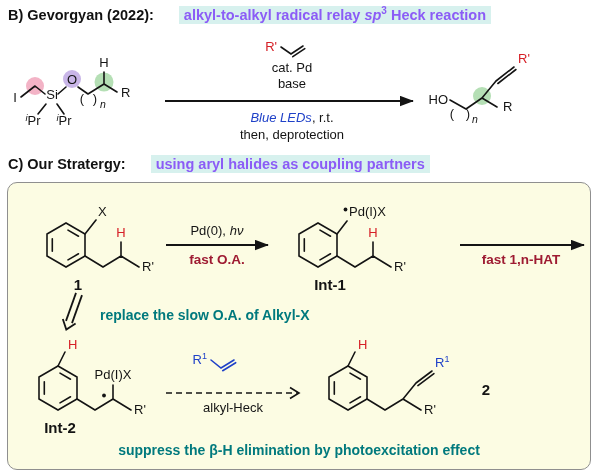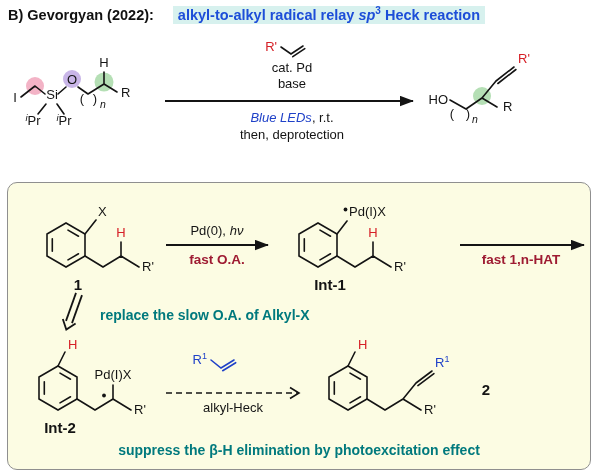--- a/index.html
+++ b/index.html
@@ -1,19 +1,19 @@
 <!DOCTYPE html>
 <html><head>
 <meta charset="utf-8">
 <style>
   html,body{margin:0;padding:0;background:#ffffff;}
   .page{position:relative;width:600px;height:476px;background:#ffffff;
         font-family:"Liberation Sans", sans-serif;overflow:hidden;}
   .hdr{position:absolute;font-size:14.5px;font-weight:bold;color:#111;white-space:nowrap;}
-  .hdr .hl{background:#d7f1ee;color:#1d4ed8;padding:1px 5px;margin-left:19px;}
+  .hdr .hl{background:#d7f1ee;color:#8b5cf6;padding:1px 5px;margin-left:25px;}
   .hdr sup{font-size:10px;}
   .panel{position:absolute;left:7px;top:182px;width:584px;height:288px;
          background:#fcfce3;border:1.2px solid #8f8f8f;border-radius:10px;box-sizing:border-box;}
   svg{display:block;}
   svg text{font-family:"Liberation Sans", sans-serif;font-size:13px;fill:#141414;}
   .bond{stroke:#141414;stroke-width:1.6;fill:none;stroke-linecap:round;}
   .arr{stroke:#141414;stroke-width:1.8;fill:none;}
   .lbl{font-weight:bold;font-size:15px;}
   .maroonT{fill:#9e1b32;font-weight:bold;font-size:13.5px;}
   .tealT{fill:#00797d;font-weight:bold;font-size:14px;}
@@ -73,20 +73,23 @@
       <path class="bond" d="M497.9,59.5 L515.9,45.5"></path>
       <text x="448" y="80" text-anchor="end">HO</text>
       <text x="452" y="94" text-anchor="middle" font-size="14">(</text>
       <text x="468" y="94" text-anchor="middle" font-size="14">)</text>
       <text x="472" y="99" class="sub">n</text>
       <text x="503" y="87">R</text>
       <text x="518" y="39" class="redT">R'</text>
     </g>
   </svg>
 
+  <div class="hdr" style="left:8px;top:156px;">
+    <span>C) Our Stratergy:</span><span class="hl">using aryl halides as coupling partners</span>
+  </div>
 
   <div class="panel">
     <svg width="582" height="285" viewBox="0 0 582 285">
       <defs>
         <marker id="ahc" markerWidth="10" markerHeight="8" refX="7.5" refY="3" orient="auto">
           <path d="M0,0 L8,3 L0,6 Z" fill="#141414"></path>
         </marker>
         <g id="bz">
           <path class="bond" d="M0,-22 L19,-11 L19,11 L0,22 L-19,11 L-19,-11 Z"></path>
           <path class="bond" d="M2,-14.9 L12.5,-8.8 M12.5,8.8 L2,14.9 M-13.7,6.3 L-13.7,-6.3"></path>

